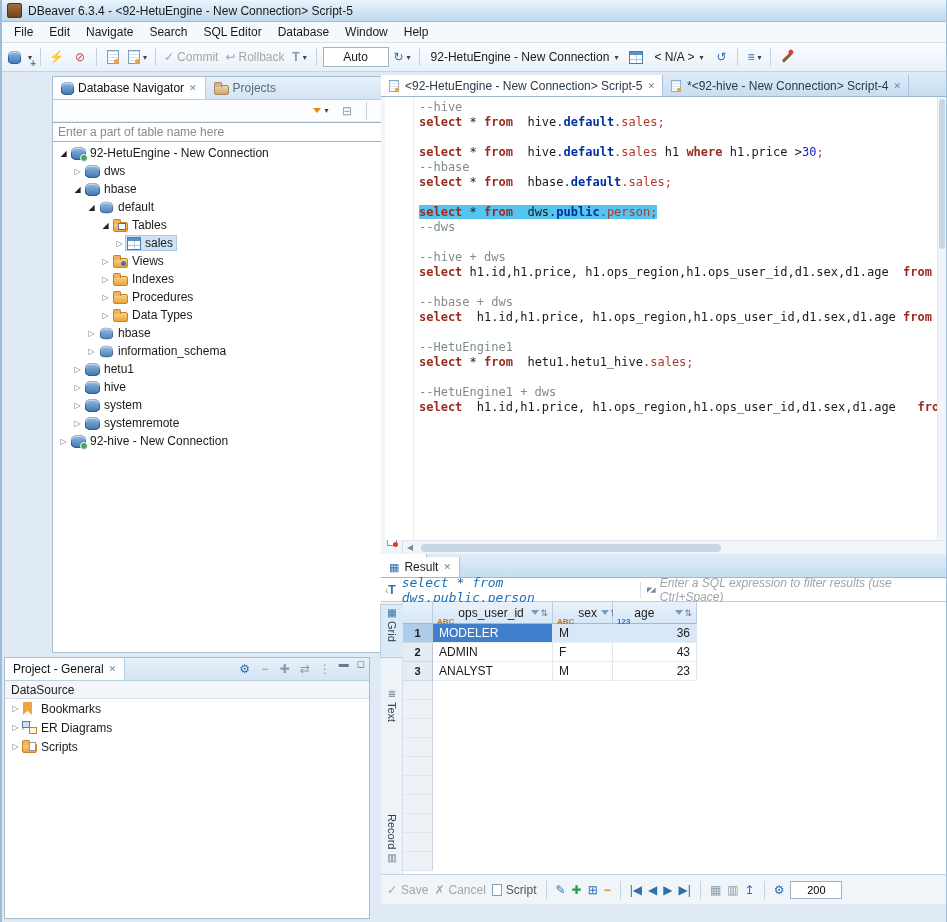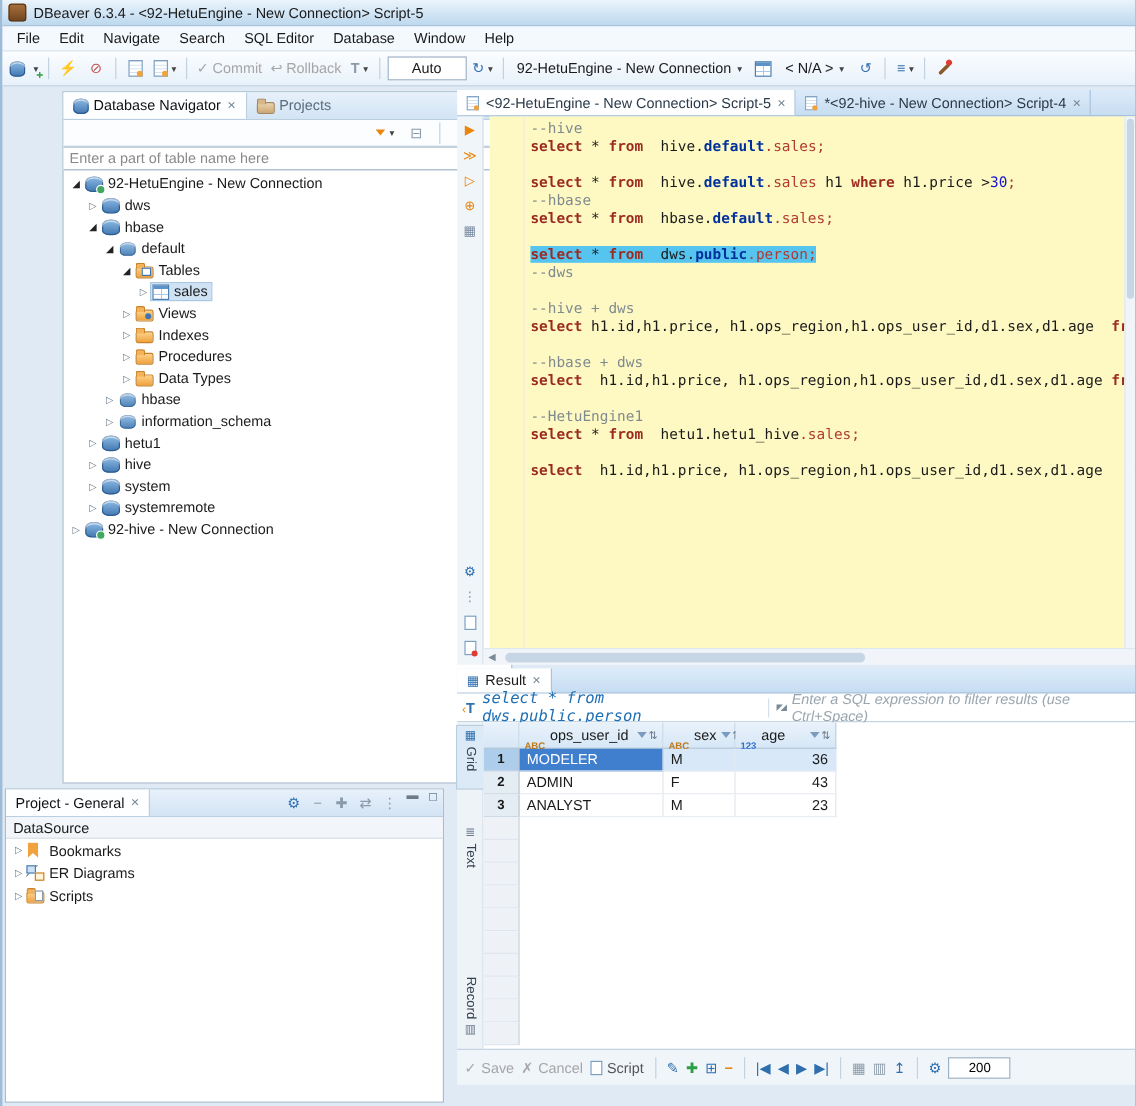--- a/index.html
+++ b/index.html
@@ -99,21 +99,21 @@
   .ed-tabs { position:absolute; left:379px; top:75px; right:0; height:22px;
     background:linear-gradient(#dcebfa,#c8ddf1); border-bottom:1px solid #9ab8d4; display:flex; }
   .ed-tab { display:flex; align-items:center; padding:0 7px; border-right:1px solid #aac4dd;
     color:#2a3a4a; max-width:300px; overflow:hidden; white-space:nowrap; }
   .ed-tab .ic-sqlpage { margin-right:5px; transform:scale(.85); }
   .ed-tab.active { background:#fff; }
   .vstrip { position:absolute; left:379px; top:97px; width:22px; height:457px; background:#f0f5fa;
     border-right:1px solid #d5e0ea; display:flex; flex-direction:column; align-items:center; padding-top:6px; gap:9px; }
   .vstrip .spacer { flex:1; }
   .vicon { font-size:11px; line-height:12px; }
-  .editor { position:absolute; left:406px; top:97px; right:0; height:443px; background:#fef9c3; overflow:hidden;padding-left:32px; }
+  .editor { position:absolute; left:383px; top:97px; right:0; height:443px; background:#ffffff; overflow:hidden;padding-left:32px; }
   .editor::before { content:""; position:absolute; left:28px; top:0; bottom:0; width:1px; background:#ececec; }
   .ed-lines { position:absolute; left:0; top:3px; right:10px; font-family:"DejaVu Sans Mono","Liberation Mono",monospace;
     font-size:12px; line-height:15px; }
   .ed-line { height:15px; white-space:pre; padding-left:34px; }
   .ed-sel { background:#55c5f0; }
   .sc { color:#7f8b8f; } .sk { color:#9b2b20; font-weight:bold; } .sp { color:#1a1a1a; }
   .sb { color:#00309c; font-weight:bold; } .sn { color:#1414d0; } .sr { color:#b03a2e; }
   .vscroll { position:absolute; right:0; top:0; width:9px; bottom:0; background:#f1f5f9; border-left:1px solid #e0e8ef; }
   .vthumb { position:absolute; left:1px; right:1px; top:2px; height:150px; background:#c7d6e4; border-radius:4px; }
   .hscroll { position:absolute; left:401px; top:540px; right:0; height:14px; background:#f1f5f9;
@@ -457,20 +457,21 @@
         <div class="ed-line"><span>&nbsp;</span></div>
         <div class="ed-line"><span><span class="sc">--hive + dws</span></span></div>
         <div class="ed-line"><span><span class="sk">select</span><span class="sp"> h1.id,h1.price, h1.ops_region,h1.ops_user_id,d1.sex,d1.age  </span><span class="sk">from</span></span></div>
         <div class="ed-line"><span>&nbsp;</span></div>
         <div class="ed-line"><span><span class="sc">--hbase + dws</span></span></div>
         <div class="ed-line"><span><span class="sk">select</span><span class="sp">  h1.id,h1.price, h1.ops_region,h1.ops_user_id,d1.sex,d1.age </span><span class="sk">from</span></span></div>
         <div class="ed-line"><span>&nbsp;</span></div>
         <div class="ed-line"><span><span class="sc">--HetuEngine1</span></span></div>
         <div class="ed-line"><span><span class="sk">select</span><span class="sp"> * </span><span class="sk">from</span><span class="sp">  hetu1.hetu1_hive</span><span class="sr">.sales;</span></span></div>
         <div class="ed-line"><span>&nbsp;</span></div>
+        <div class="ed-line"><span><span class="sc">--HetuEngine1 + dws</span></span></div>
         <div class="ed-line"><span><span class="sk">select</span><span class="sp">  h1.id,h1.price, h1.ops_region,h1.ops_user_id,d1.sex,d1.age   </span><span class="sk">from</span></span></div>
       </div>
     <div class="vscroll">
         <div class="vthumb"></div>
       </div>
   </div>
   <div class="hscroll">
     <span class="harrow">◀</span>
     <span class="hthumb"></span>
   </div>

